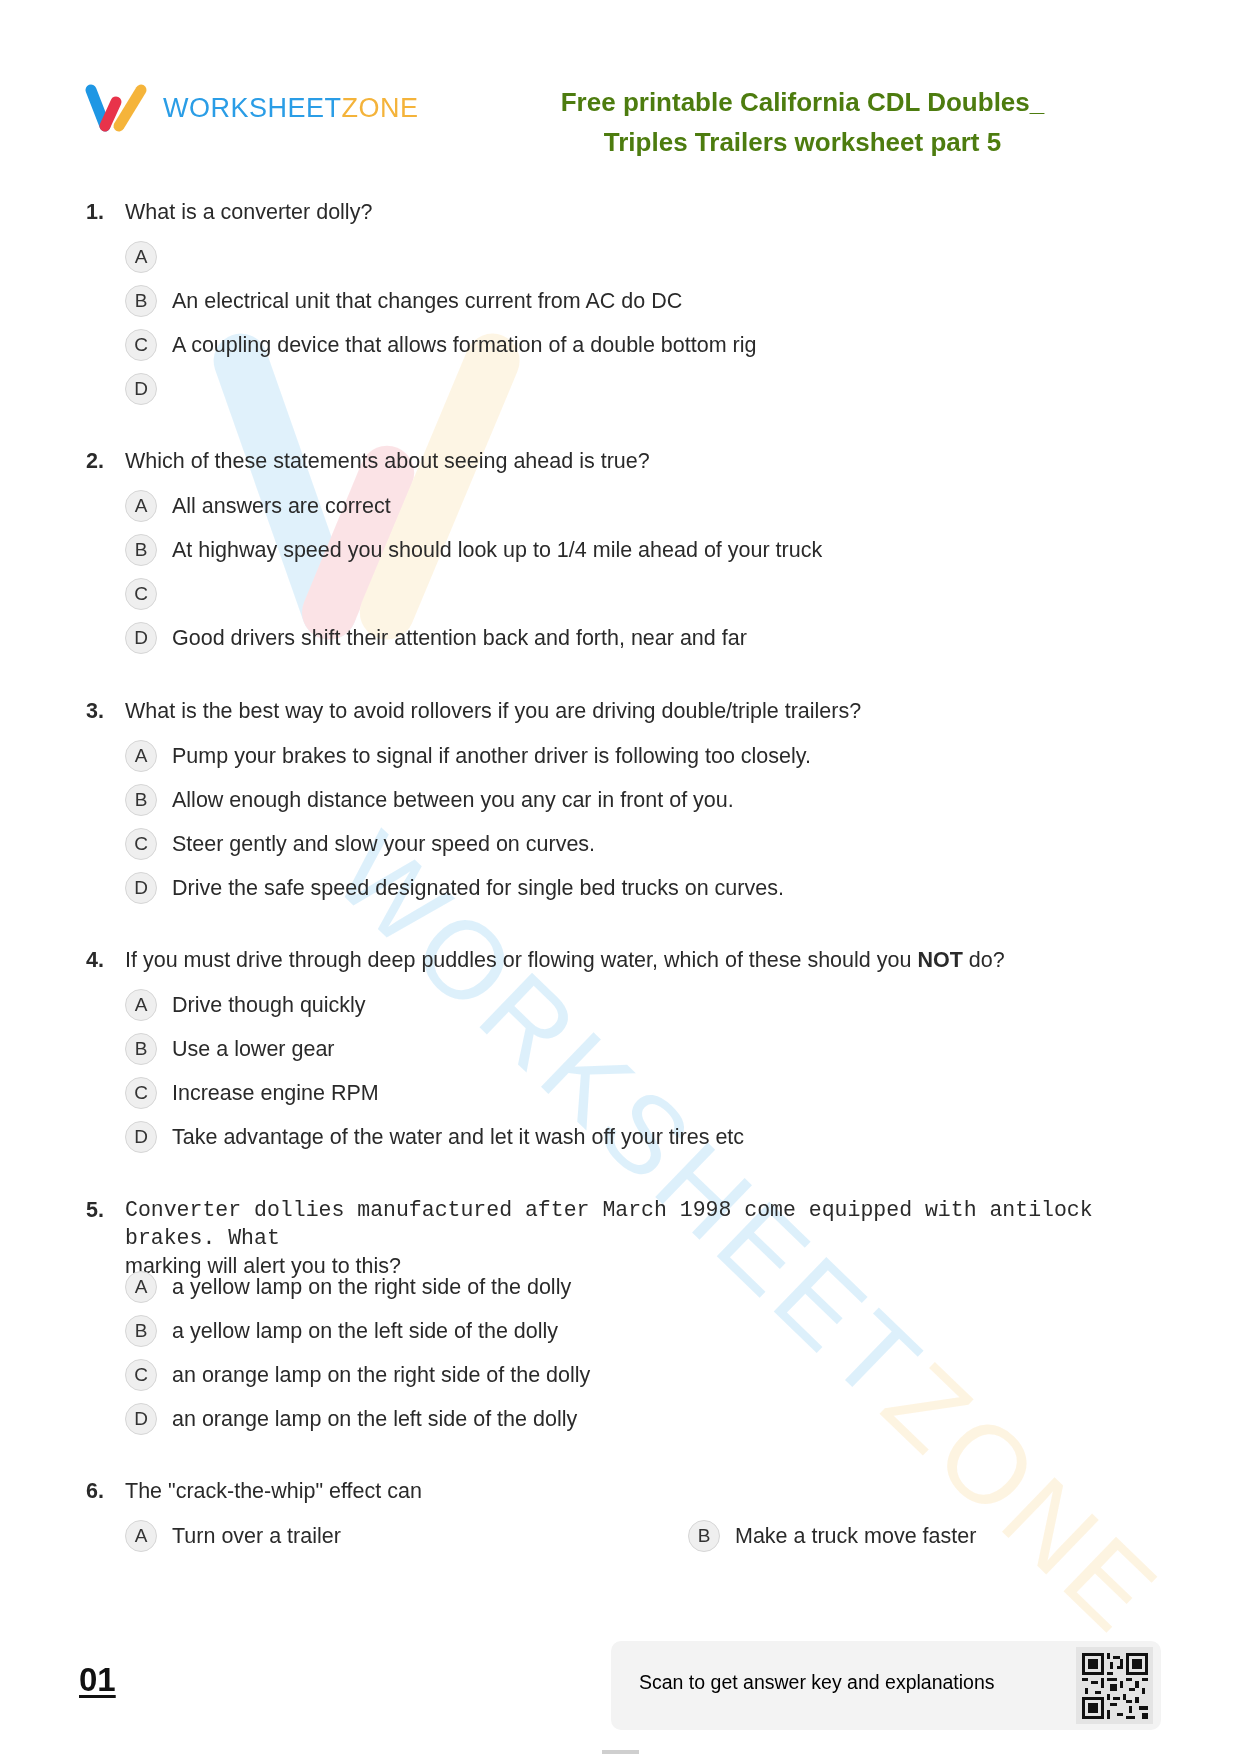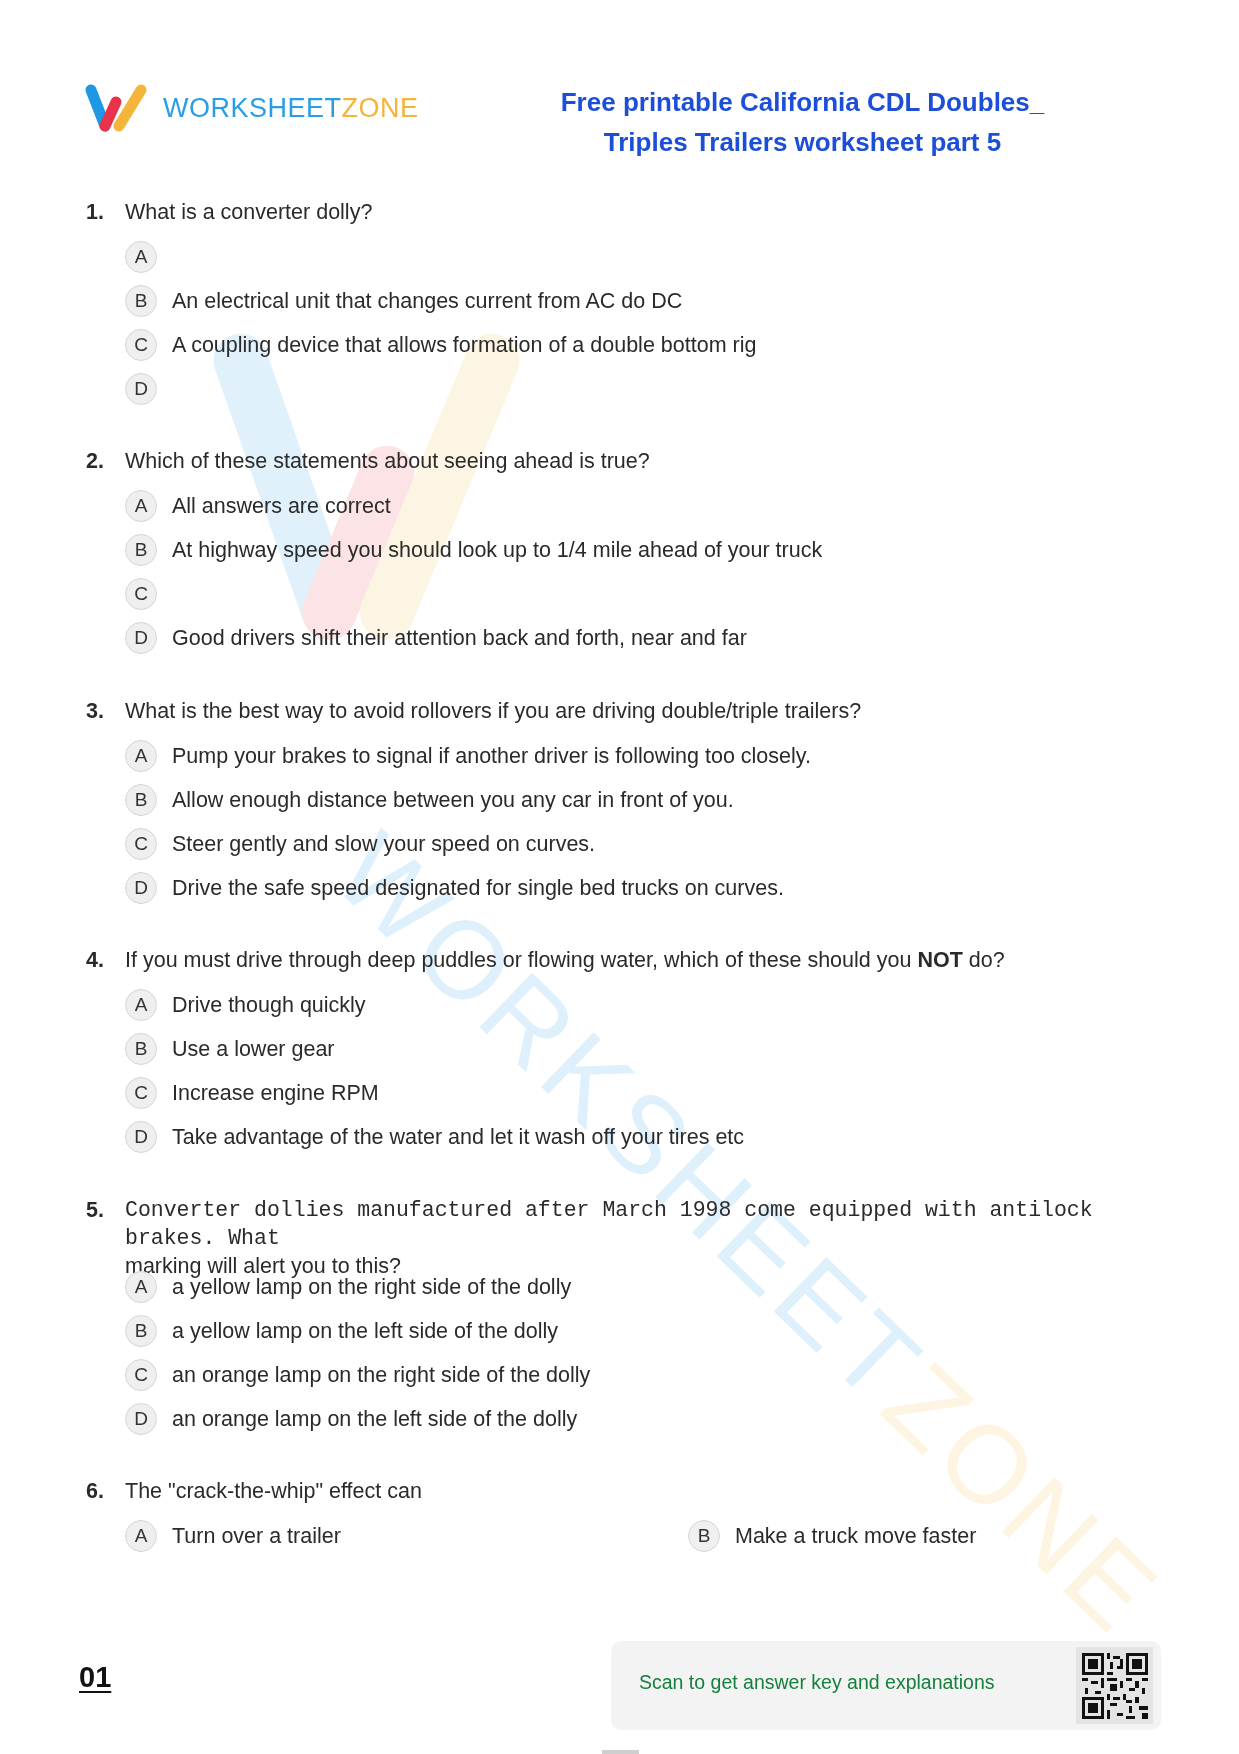--- a/index.html
+++ b/index.html
@@ -23,48 +23,48 @@
     .wm-text .w2 { color: #f6b435; }
 
     
     .logo { position: absolute; left: 83px; top: 82px; display: flex; align-items: center; gap: 12px; }
     .logo svg { width: 68px; height: 52px; }
     .logo-text { font-size: 27px; letter-spacing: 0.5px; font-weight: 400; }
     .logo-text .a { color: #2a9de6; }
     .logo-text .b { color: #f4b33a; }
     .title {
       position: absolute; left: 520px; top: 82px; width: 565px;
-      text-align: center; font-weight: 700; font-size: 26px; line-height: 40px; color: #1d4ed8;
+      text-align: center; font-weight: 700; font-size: 26px; line-height: 40px; color: #4d7c0f;
     }
 
     
     .q { position: absolute; left: 0; width: 1239px; }
     .q-head { position: relative; font-size: 21.5px; line-height: 28px; color: #2a2a2a; }
     .q-num { position: absolute; left: 86px; top: 0; font-weight: 700; }
     .q-text { position: absolute; left: 125px; width: 1030px; }
     .q-text b { font-weight: 700; }
     .opt { position: absolute; display: flex; align-items: center; height: 34px; }
     .opt-circle {
       width: 32px; height: 32px; border-radius: 50%;
       background: #efefef; border: 1px solid #d6d6d6;
       box-sizing: border-box; display: flex; align-items: center; justify-content: center;
       font-size: 19px; color: #333; margin-right: 15px;
     }
     .opt-text { font-size: 21.5px; color: #2a2a2a; white-space: nowrap; }
 
     
     .page-num {
-      position: absolute; left: 79px; top: 1661px; font-size: 29px; font-weight: 700;
+      position: absolute; left: 79px; top: 1661px; font-size: 33px; font-weight: 700;
       color: #111; text-decoration: underline; text-underline-offset: 4px;
     }
     .scan-box {
       position: absolute; left: 611px; top: 1641px; width: 550px; height: 89px;
       background: #f3f3f3; border-radius: 10px;
     }
-    .scan-text { position: absolute; left: 28px; top: 30px; font-size: 19.5px; color: #15803d; }
+    .scan-text { position: absolute; left: 28px; top: 30px; font-size: 19.5px; color: #000000; }
     .qr { position: absolute; right: 8px; top: 6px; width: 77px; height: 77px; background: #e4e4e4; display: flex; align-items: center; justify-content: center; }
     .bottom-tick { position: absolute; left: 602px; top: 1750px; width: 37px; height: 4px; background: #cfcfcf; }
   </style>
 </head>
 <body>
 
 <svg class="wm-logo" viewBox="0 0 100 100">
   <line x1="12" y1="12" x2="38" y2="86" stroke="#1a9be6" stroke-width="16" stroke-linecap="round"></line>
   <line x1="38" y1="86" x2="55" y2="45" stroke="#e8334a" stroke-width="16" stroke-linecap="round"></line>
   <line x1="55" y1="86" x2="86" y2="12" stroke="#f6b435" stroke-width="16" stroke-linecap="round"></line>

